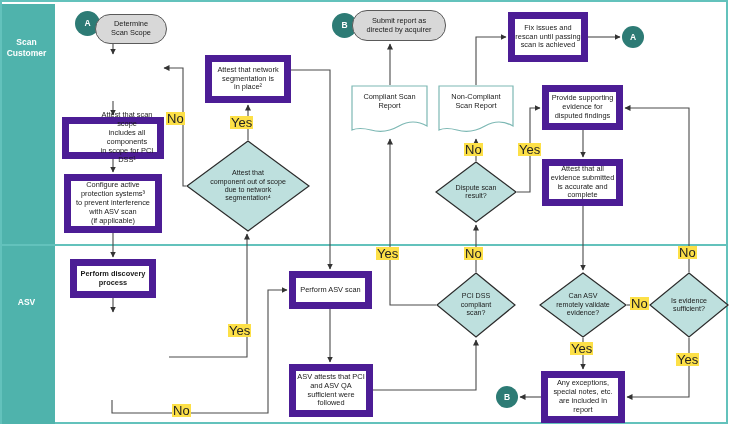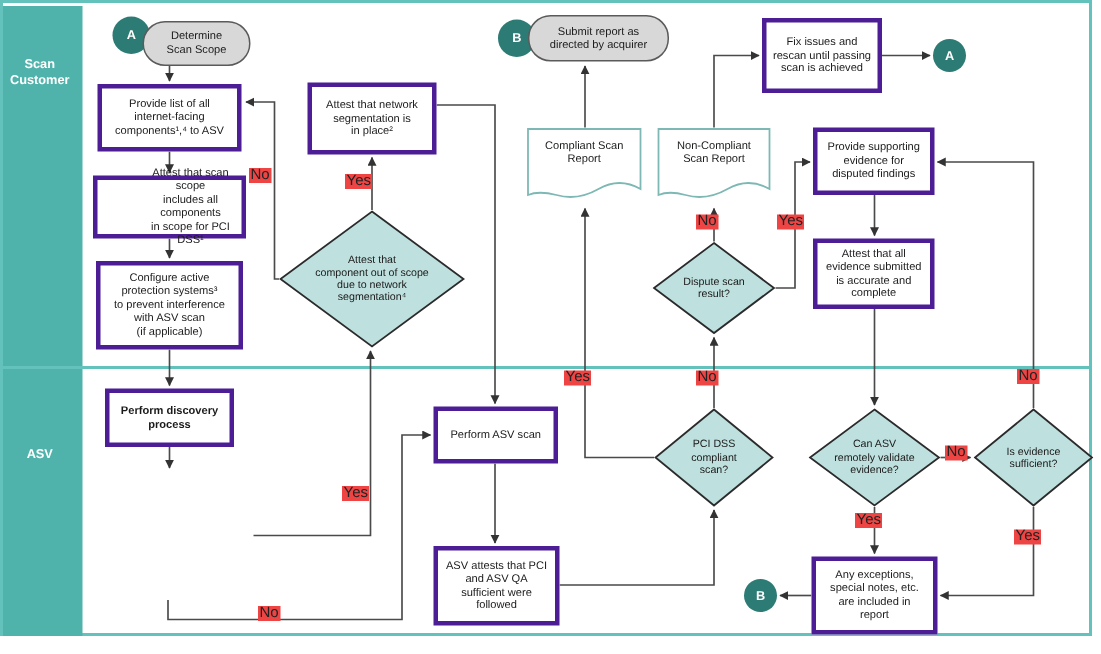--- a/index.html
+++ b/index.html
@@ -8,30 +8,30 @@
     font-family:"Liberation Sans",sans-serif;color:#1a1a1a;
   }
   .frame{position:absolute;left:0;top:2;width:728px;height:424px;border:2px solid #63c2bc;box-sizing:border-box;}
   .sidebar{position:absolute;left:2px;top:4px;width:53px;height:420px;background:#4fb3ac;}
   .lane-label{position:absolute;left:0;width:53px;text-align:center;color:#fff;font-weight:bold;
     font-size:8.5px;line-height:1.3;white-space:pre-line;}
   .lane-divider{position:absolute;left:2px;top:244px;width:726px;height:0;border-top:2px solid #63c2bc;}
   svg.connectors{position:absolute;left:0;top:0;pointer-events:none;}
   .node{position:absolute;box-sizing:border-box;display:flex;align-items:center;justify-content:center;
     text-align:center;font-size:7.4px;line-height:1.2;white-space:pre-line;}
-  .box{background:#fff;border:3px solid #4c1d95;}
+  .box{background:#fff;border:7px solid #4c1d95;}
   .terminal{background:#d8d8d8;border:1px solid #5a5a5a;border-radius:15px;}
   .circle{background:#2d7b75;border-radius:50%;color:#fff;font-weight:bold;font-size:8.5px;}
   .diamond{background:transparent;}
   .diamond svg{position:absolute;left:0;top:0;}
   .diamond .dtext{position:relative;z-index:2;font-size:7.1px;line-height:1.18;white-space:pre-line;}
   .doc{background:transparent;align-items:flex-start;padding-top:7px;}
   .doc svg{position:absolute;left:0;top:0;}
   .doc .dtext{position:relative;z-index:2;font-size:7.4px;line-height:1.25;white-space:pre-line;}
-  .elabel{position:absolute;font-size:10px;color:#222;background:#ef4444;padding:0 1px;line-height:1;}
+  .elabel{position:absolute;font-size:13px;color:#222;background:#fde047;padding:0 1px;line-height:1;}
   .em{font-style:italic;}
 </style>
 </head>
 <body>
 
 <div id="canvas">
 
   <div class="frame"></div>
   <div class="sidebar"></div>
   <div class="lane-label" style="top:37px;">Scan
@@ -72,23 +72,20 @@
       <polyline points="689,272 689,108 625,108" marker-end="url(#arr)"></polyline>
       <polyline points="689,338 689,397 627,397" marker-end="url(#arr)"></polyline>
       <polyline points="541,397 520,397" marker-end="url(#arr)"></polyline>
     </g>
   </svg>
 
   <div class="node circle" style="left:75px;top:11px;width:25px;height:25px;">A</div>
   <div class="node terminal" style="left:95px;top:14px;width:72px;height:30px;">Determine
 Scan Scope</div>
 
-  <div class="node box" style="left:65px;top:56px;width:96px;height:45px;">Provide list of all
-internet-facing
-components¹,⁴ to ASV</div>
   <div class="node box" style="left:62px;top:117px;width:102px;height:42px;padding-left:28px;">Attest that scan scope
 includes all components
 in scope for PCI DSS¹</div>
   <div class="node box" style="left:64px;top:174px;width:98px;height:59px;">Configure active
 protection systems³
 to prevent interference
 with ASV scan
 (if applicable)</div>
   <div class="node box" style="left:205px;top:55px;width:86px;height:48px;">Attest that network
 segmentation is

